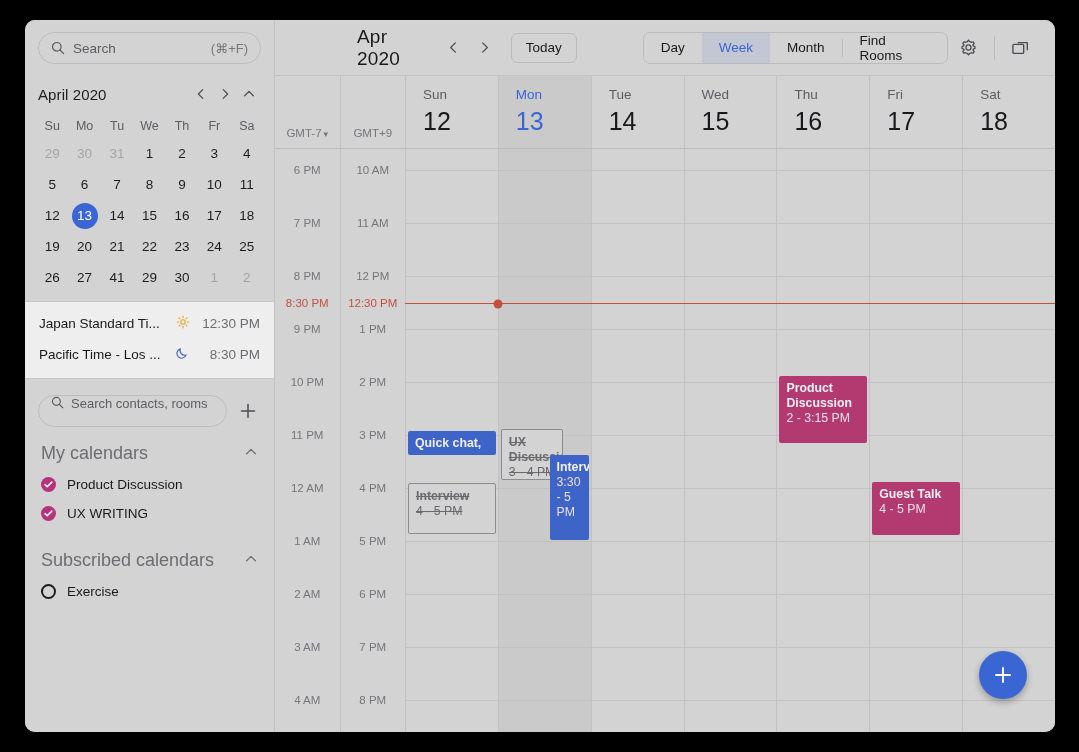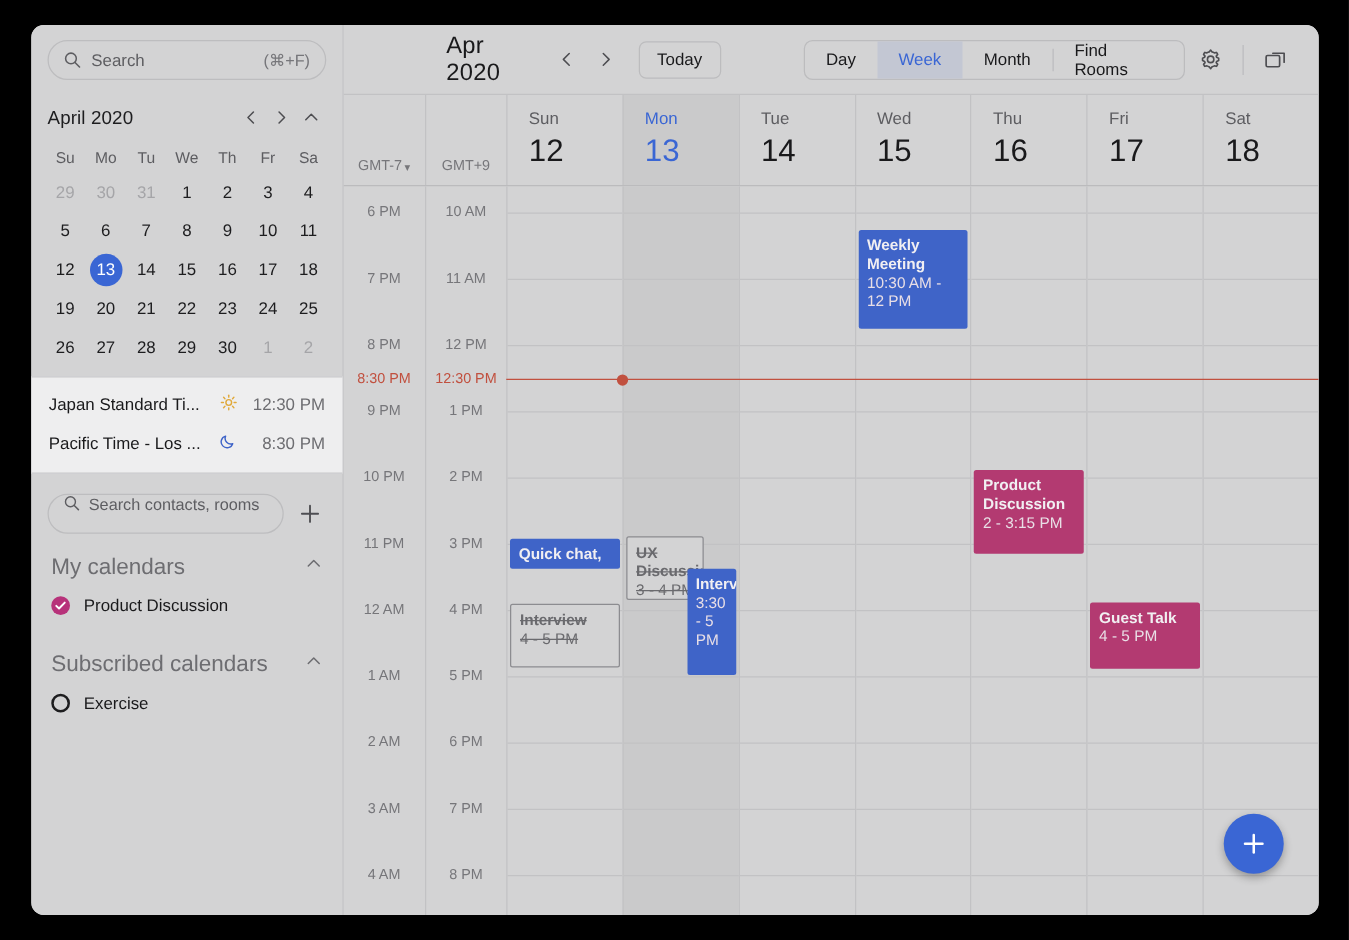--- a/index.html
+++ b/index.html
@@ -282,21 +282,21 @@
         <div class="mini-day">18</div>
         <div class="mini-day">19</div>
         <div class="mini-day">20</div>
         <div class="mini-day">21</div>
         <div class="mini-day">22</div>
         <div class="mini-day">23</div>
         <div class="mini-day">24</div>
         <div class="mini-day">25</div>
         <div class="mini-day">26</div>
         <div class="mini-day">27</div>
-        <div class="mini-day">28</div>
+        <div class="mini-day">41</div>
         <div class="mini-day">29</div>
         <div class="mini-day">30</div>
         <div class="mini-day muted">1</div>
         <div class="mini-day muted">2</div>
       </div>
 
     <div class="tz-list" id="tz-list">
         <div class="tz-row">
           <span class="tz-name">Japan Standard Ti...</span>
           <span class="tz-ico"><svg width="14" height="14" viewBox="0 0 16 16">
@@ -350,20 +350,28 @@
       </span>
     </div>
     <div id="my-cals">
         <div class="cal-row">
           <span class="dot" style="background: rgb(183, 50, 122);">
             <svg width="11" height="11" viewBox="0 0 12 12">
               <polyline points="2.2,6.2 4.6,8.5 9.6,3.4" fill="none" stroke="#fff" stroke-width="1.7" stroke-linecap="round" stroke-linejoin="round"></polyline>
             </svg>
           </span>
           <span>Product Discussion</span>
+        </div>
+        <div class="cal-row">
+          <span class="dot" style="background: rgb(183, 50, 122);">
+            <svg width="11" height="11" viewBox="0 0 12 12">
+              <polyline points="2.2,6.2 4.6,8.5 9.6,3.4" fill="none" stroke="#fff" stroke-width="1.7" stroke-linecap="round" stroke-linejoin="round"></polyline>
+            </svg>
+          </span>
+          <span>UX WRITING</span>
         </div>
       </div>
 
     <div class="sec-head" style="padding-top:22px">
       <span class="sec-title">Subscribed calendars</span>
       <span>
         <svg width="14" height="14" viewBox="0 0 16 16">
             <polyline points="3,10 8,5 13,10" fill="none" stroke="#6d6d71" stroke-width="1.4" stroke-linecap="round" stroke-linejoin="round"></polyline>
           </svg>
       </span>
@@ -550,24 +558,20 @@
             <div class="hline" style="top: 74px;"></div>
             <div class="hline" style="top: 127px;"></div>
             <div class="hline" style="top: 180px;"></div>
             <div class="hline" style="top: 233px;"></div>
             <div class="hline" style="top: 286px;"></div>
             <div class="hline" style="top: 339px;"></div>
             <div class="hline" style="top: 392px;"></div>
             <div class="hline" style="top: 445px;"></div>
             <div class="hline" style="top: 498px;"></div>
             <div class="hline" style="top: 551px;"></div>
-            <div class="event blue" style="top: 35px; height: 79px; left: calc(0% + 2px); width: calc(100% - 4px); z-index: 20;">
-              <div class="etitle">Weekly Meeting</div>
-              <div class="etime">10:30 AM - 12 PM</div>
-            </div>
           </div>
           <div class="daycol">
             <div class="hline" style="top: 21px;"></div>
             <div class="hline" style="top: 74px;"></div>
             <div class="hline" style="top: 127px;"></div>
             <div class="hline" style="top: 180px;"></div>
             <div class="hline" style="top: 233px;"></div>
             <div class="hline" style="top: 286px;"></div>
             <div class="hline" style="top: 339px;"></div>
             <div class="hline" style="top: 392px;"></div>

